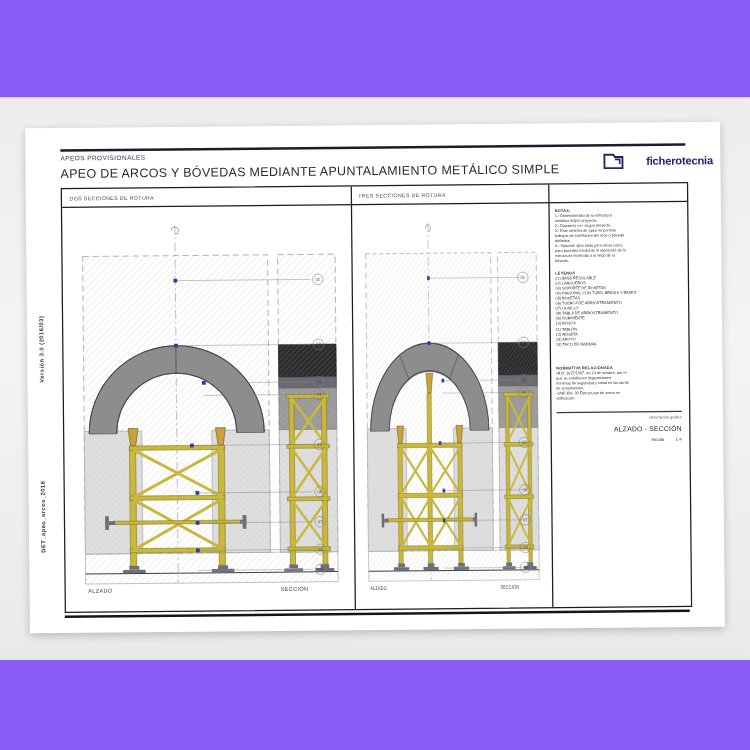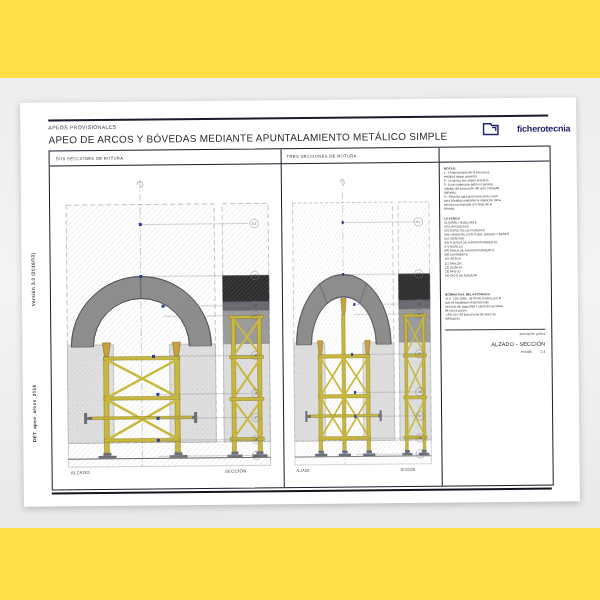--- a/index.html
+++ b/index.html
@@ -1,21 +1,21 @@
 <!DOCTYPE html>
 <html><head>
 <meta charset="utf-8">
 <style>
   html,body{margin:0;padding:0;}
   body{
     width:600px;height:600px;overflow:hidden;
     background:#ffffff;
     font-family:"Liberation Sans", sans-serif;
   }
-  #stage{position:relative;width:600px;height:600px;background:#fde047;}
+  #stage{position:relative;width:600px;height:600px;background:#8b5cf6;}
 
   
   .backdrop{
     position:absolute;left:0;top:78px;width:600px;height:450px;
     background:#f1f1f1;
   }
   .backdrop-grad{
     position:absolute;left:0;top:78px;width:600px;height:450px;
     background:linear-gradient(180deg,#ededed 0%,#f4f4f4 45%,#e9e9e9 100%);
   }

